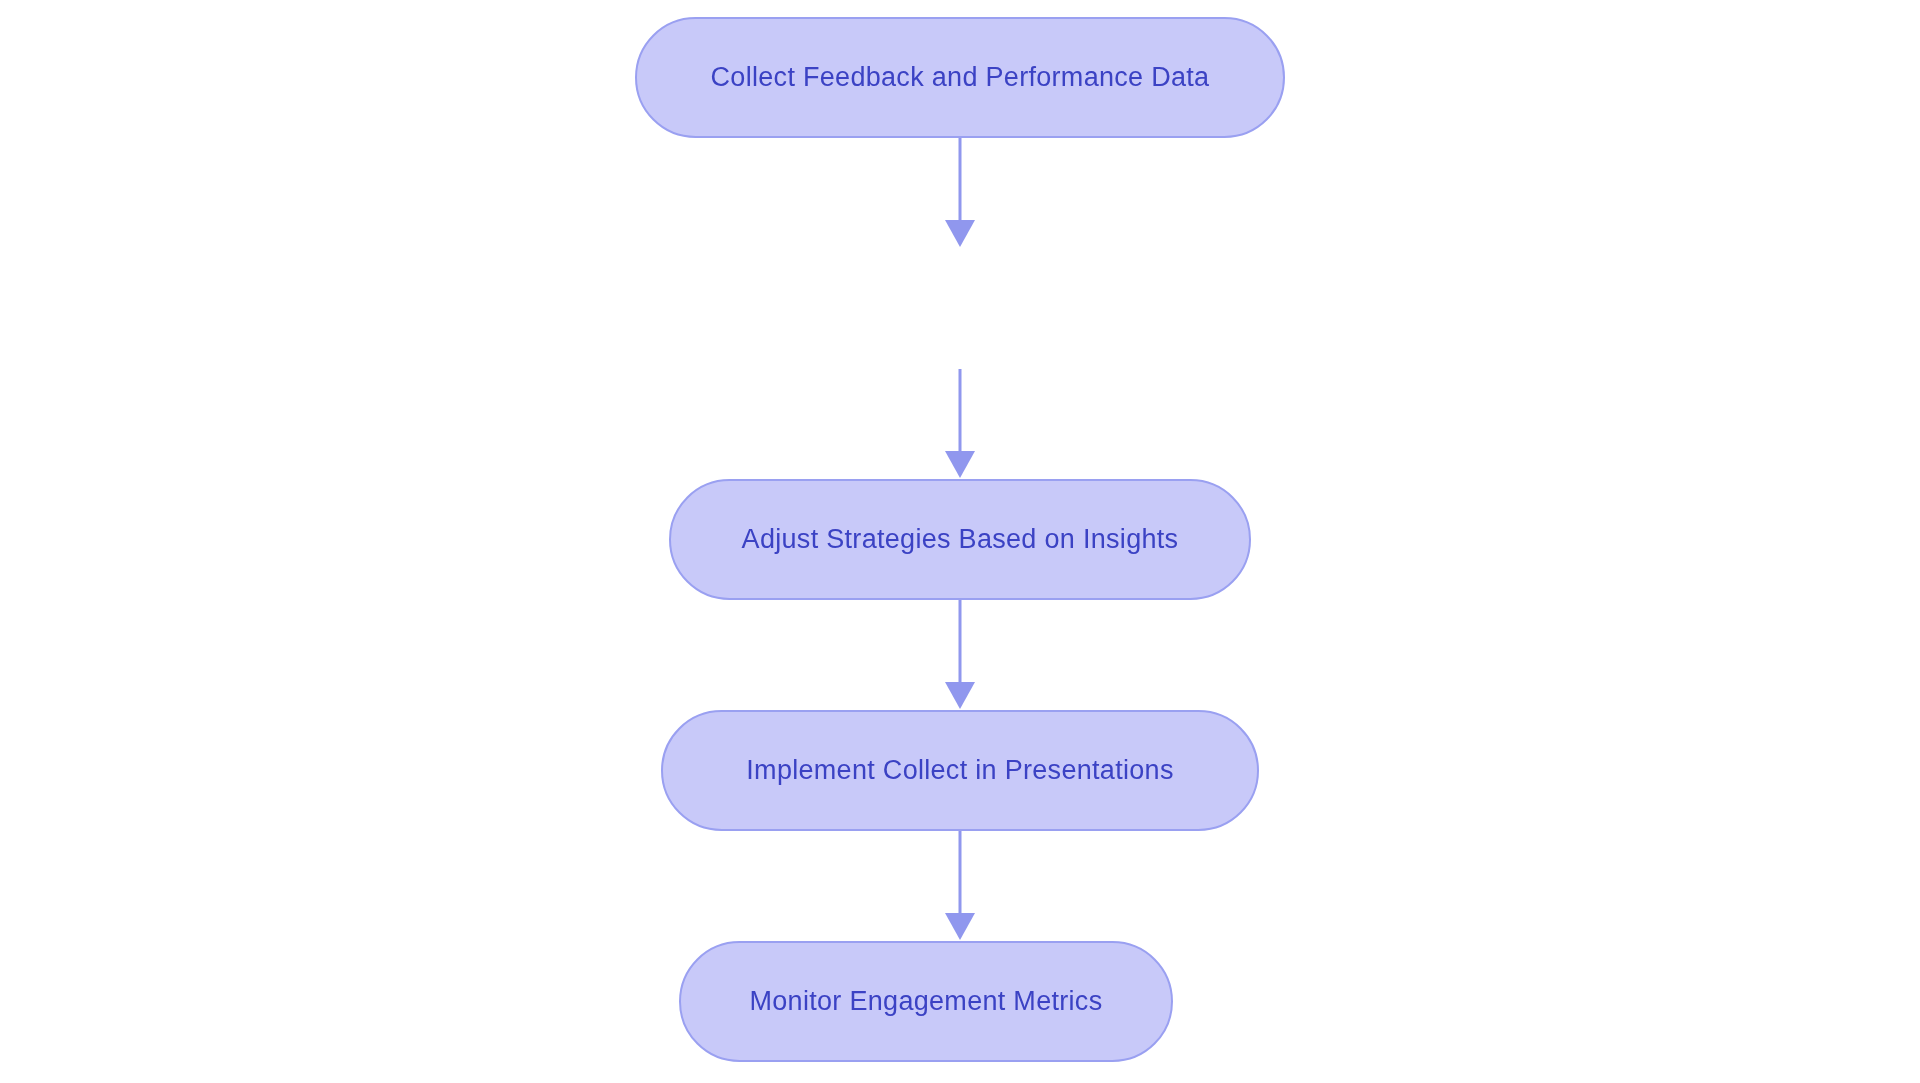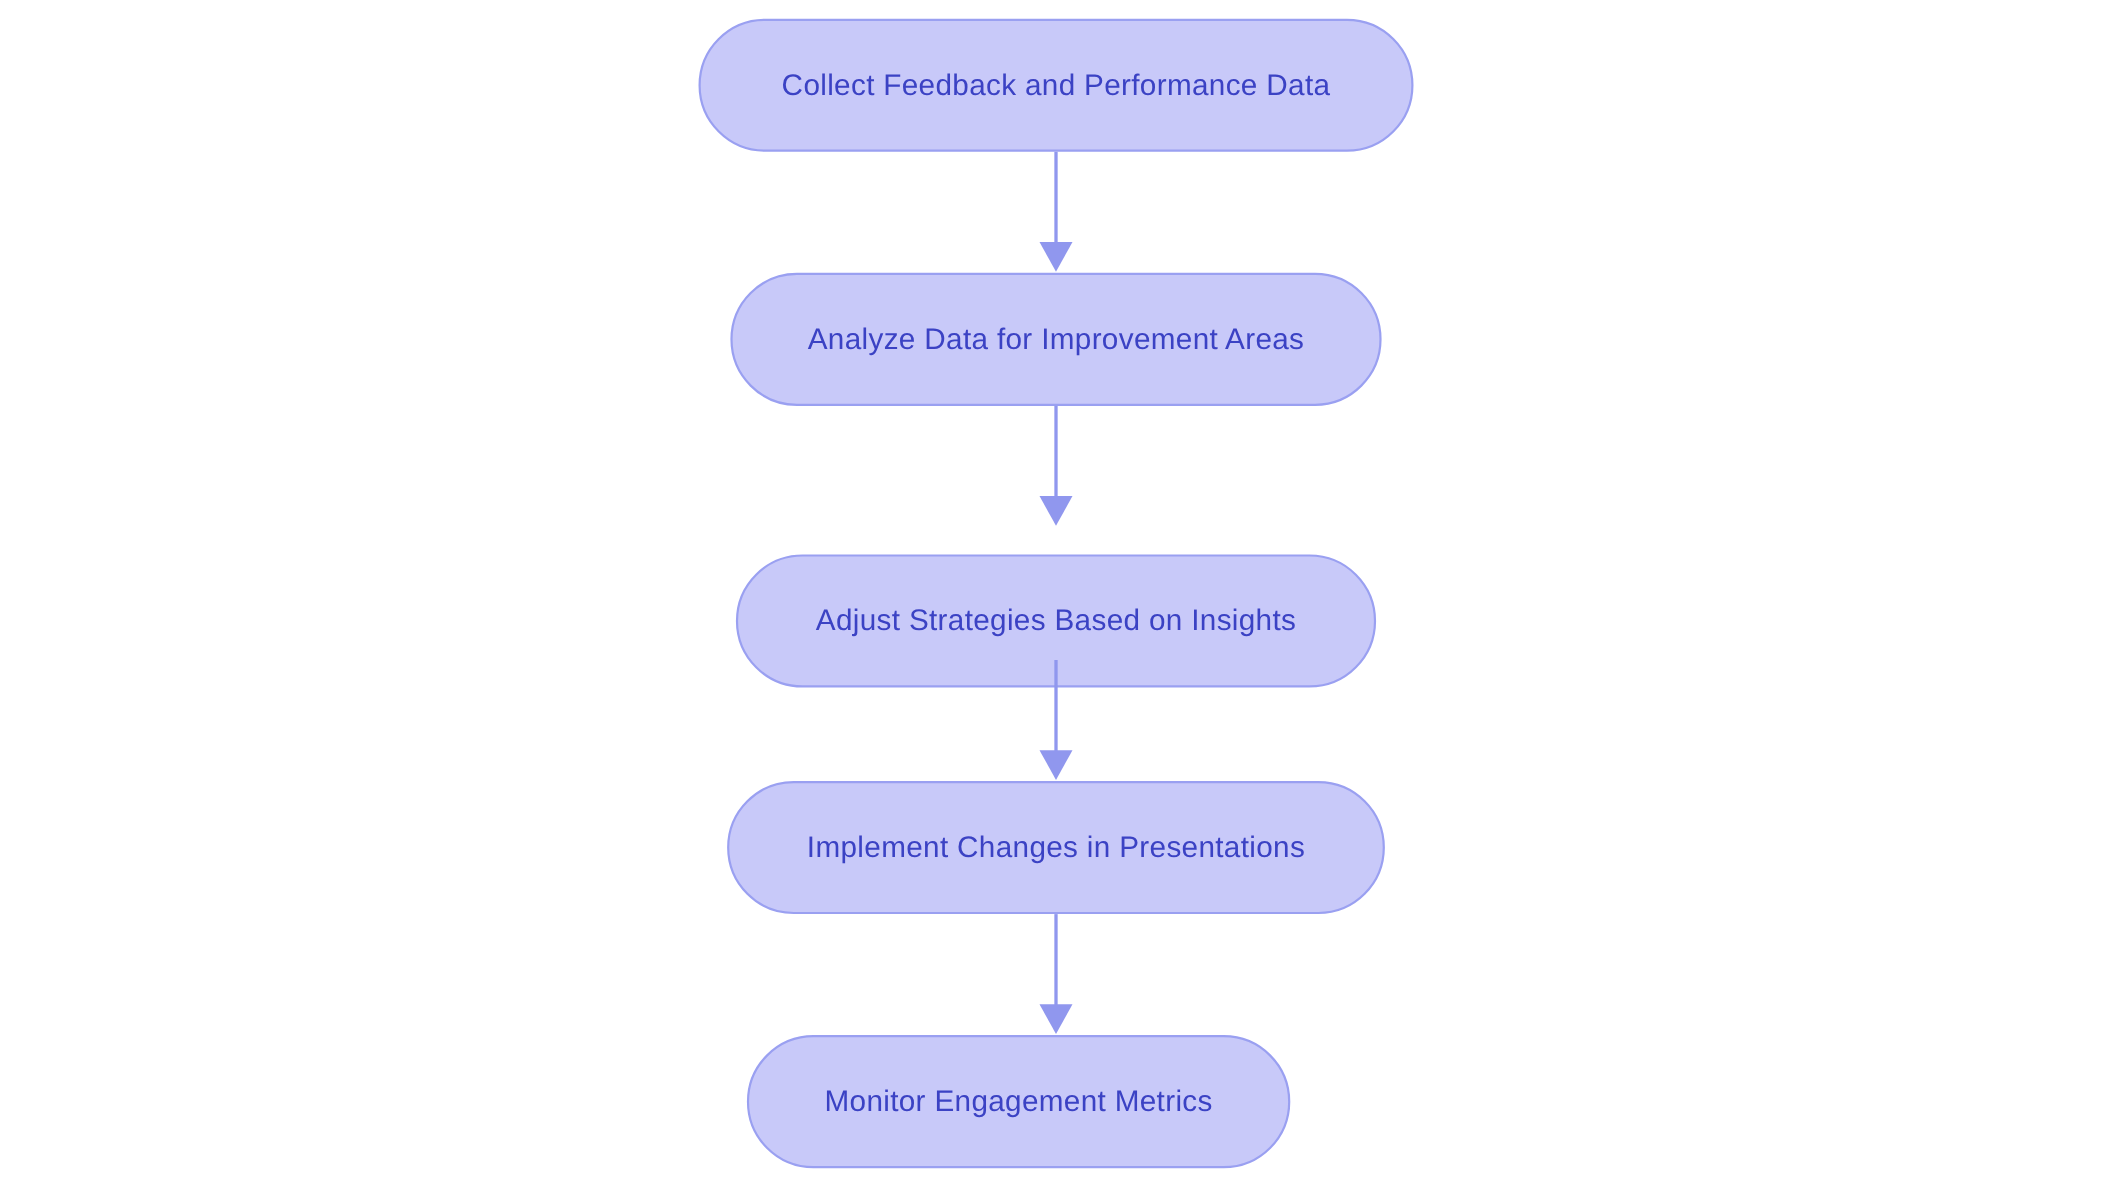--- a/index.html
+++ b/index.html
@@ -27,21 +27,21 @@
     justify-content: center;
     color: var(--node-text, #3b42c4);
     font-size: 27px;
     font-weight: 500;
     letter-spacing: 0.3px;
     white-space: nowrap;
     text-align: center;
   }
   .node-0 { left: 635px; top: 17px;  width: 650px; }
   .node-1 { left: 664px; top: 248px; width: 592px; }
-  .node-2 { left: 669px; top: 504px; width: 582px; }
+  .node-2 { left: 669px; top: 479px; width: 582px; }
   .node-3 { left: 661px; top: 710px; width: 598px; }
   .node-4 { left: 679px; top: 941px; width: 494px; }
 
   .arrow {
     position: absolute;
     left: 944px;          
     width: 32px;
     height: 110px;
   }
   .arrow-0 { top: 138px; }
@@ -77,40 +77,37 @@
 
   <div class="node node-0">
     <span class="node-label">Collect Feedback and Performance Data</span>
   </div>
 
   <div class="arrow arrow-0">
     <div class="arrow-line"></div>
     <div class="arrow-head"></div>
   </div>
 
-  <div class="node node-1">
-    <span class="node-label">Analyze Data for Improvement Areas</span>
-  </div>
 
   <div class="arrow arrow-1">
     <div class="arrow-line"></div>
     <div class="arrow-head"></div>
   </div>
 
   <div class="node node-2">
     <span class="node-label">Adjust Strategies Based on Insights</span>
   </div>
 
   <div class="arrow arrow-2">
     <div class="arrow-line"></div>
     <div class="arrow-head"></div>
   </div>
 
   <div class="node node-3">
-    <span class="node-label">Implement Changes in Presentations</span>
+    <span class="node-label">Implement Collect in Presentations</span>
   </div>
 
   <div class="arrow arrow-3">
     <div class="arrow-line"></div>
     <div class="arrow-head"></div>
   </div>
 
   <div class="node node-4">
     <span class="node-label">Monitor Engagement Metrics</span>
   </div>

